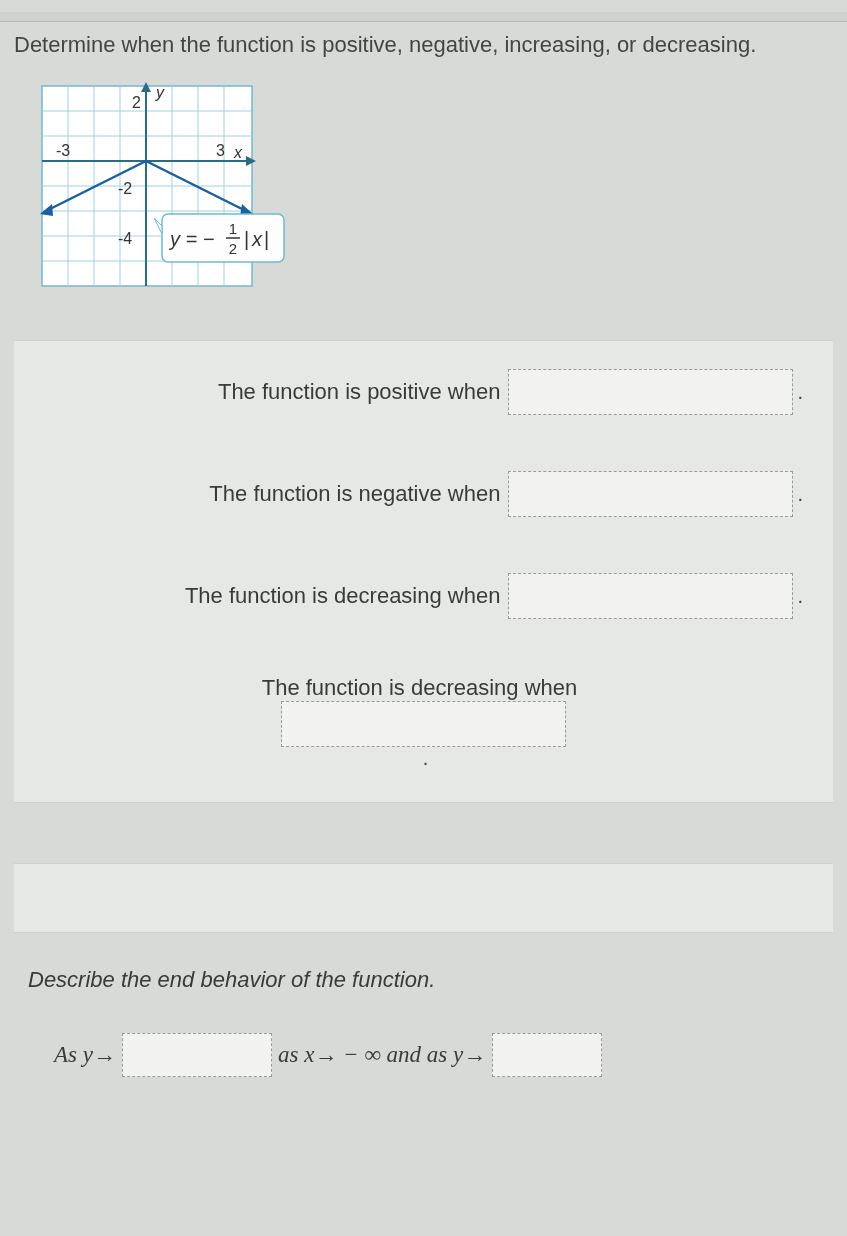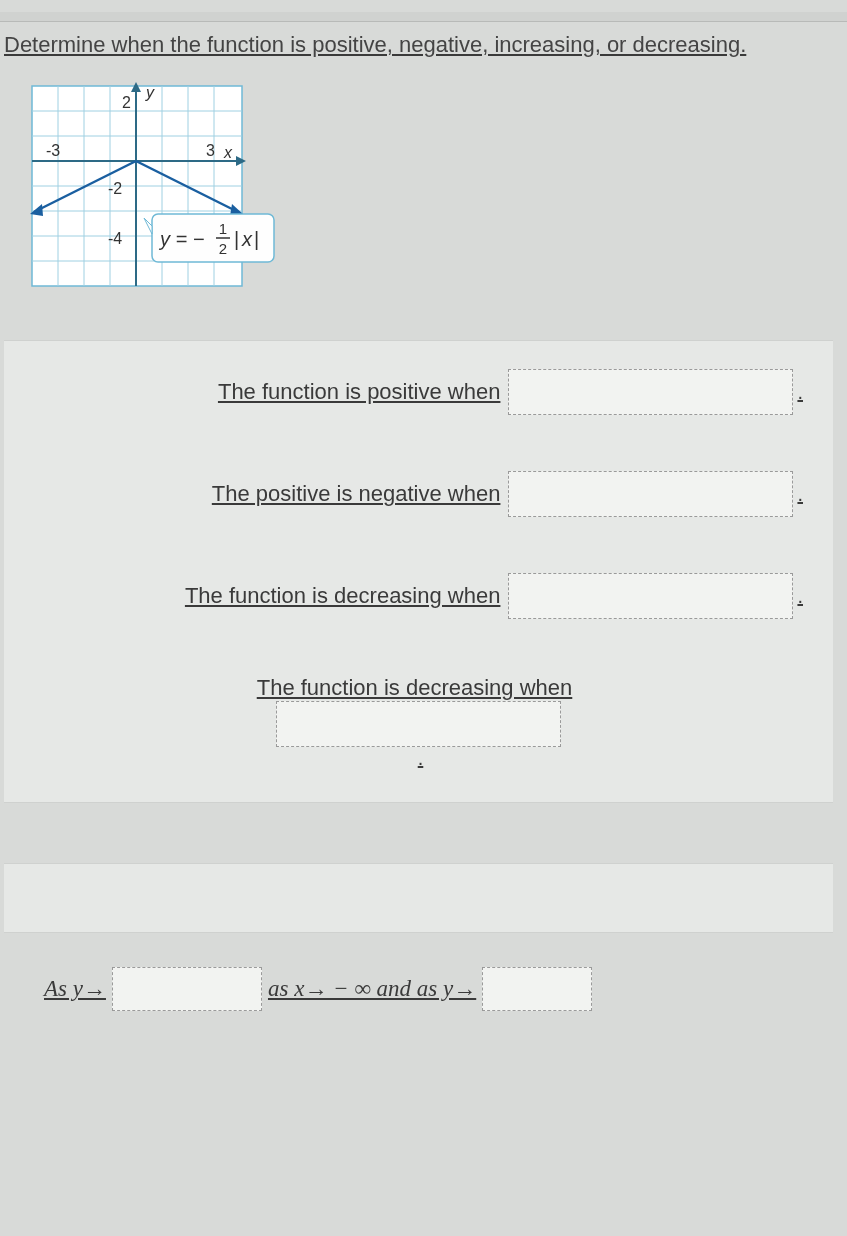--- a/index.html
+++ b/index.html
@@ -4,21 +4,21 @@
 <style>
   * { box-sizing: border-box; margin: 0; padding: 0; }
   body {
     font-family: Arial, Helvetica, sans-serif;
     background: #d8dad8;
     width: 847px;
     height: 1236px;
     overflow: hidden;
     color: #3a3a3a;
   }
-  .page { padding: 12px 14px 0 4px; text-decoration: underline; }
+  .page { padding: 12px 14px 0 14px; }
   .prompt {
     font-size: 22px;
     color: #444;
     margin-bottom: 18px;
     white-space: nowrap;
   }
   .graph-wrap { margin: 6px 0 40px 18px; }
   .question-block {
     background: #e6e8e6;
     border-top: 1px solid #cfd1cf;
@@ -144,38 +144,39 @@
     </svg>
   </div>
 
   <div class="question-block">
     <div class="row">
       <span class="label">The function is positive when</span>
       <span class="answer-box"></span>
       <span class="dot">.</span>
     </div>
     <div class="row">
-      <span class="label">The positive is negative when</span>
+      <span class="label">The function is negative when</span>
       <span class="answer-box"></span>
       <span class="dot">.</span>
     </div>
     <div class="row">
       <span class="label">The function is decreasing when</span>
       <span class="answer-box"></span>
       <span class="dot">.</span>
     </div>
     <div class="row">
       <span class="label">The function is decreasing when</span>
       <span class="answer-box"></span>
       <span class="dot">.</span>
     </div>
   </div>
 
   <div class="sep"></div>
 
+  <div class="section2-title">Describe the end behavior of the function.</div>
 
   <div class="endrow">
     <span class="mathit">As  y→</span>
     <span class="answer-box sm"></span>
     <span class="mathit" style="margin-left:0">as  x→ − ∞  and as  y→</span>
     <span class="answer-box sm" style="width:110px"></span>
   </div>
 
 </div>
 

